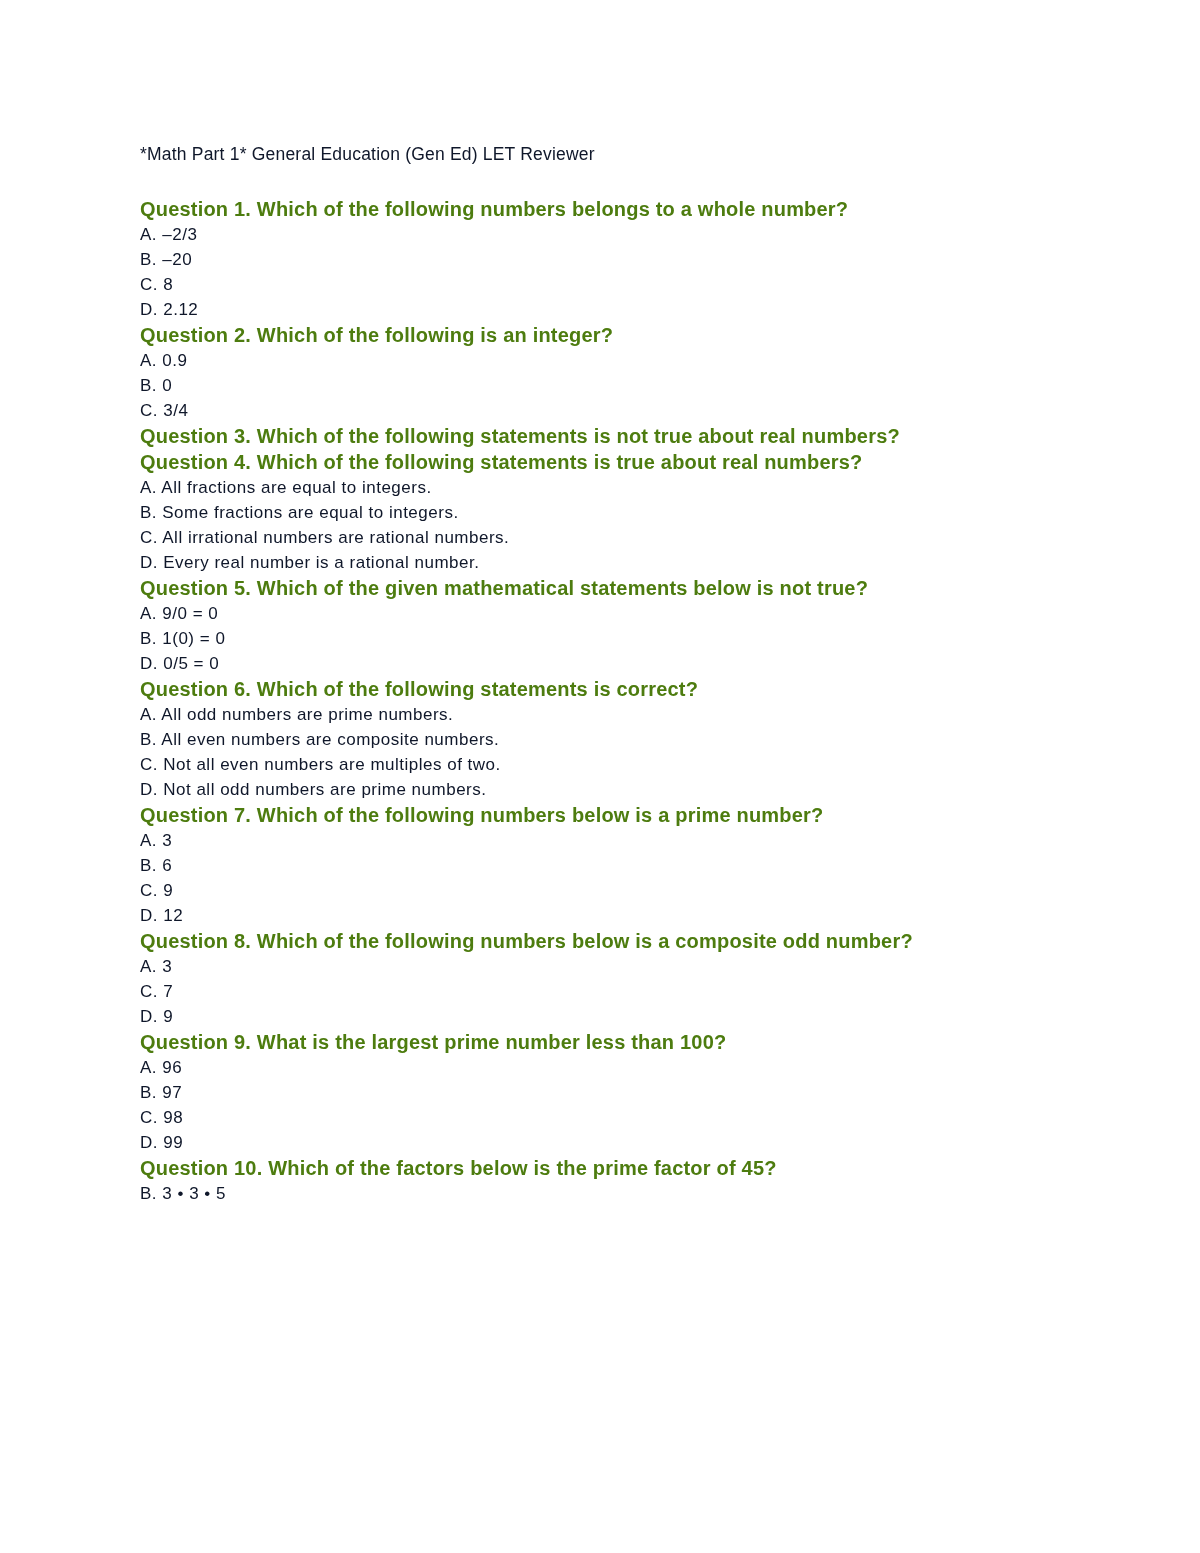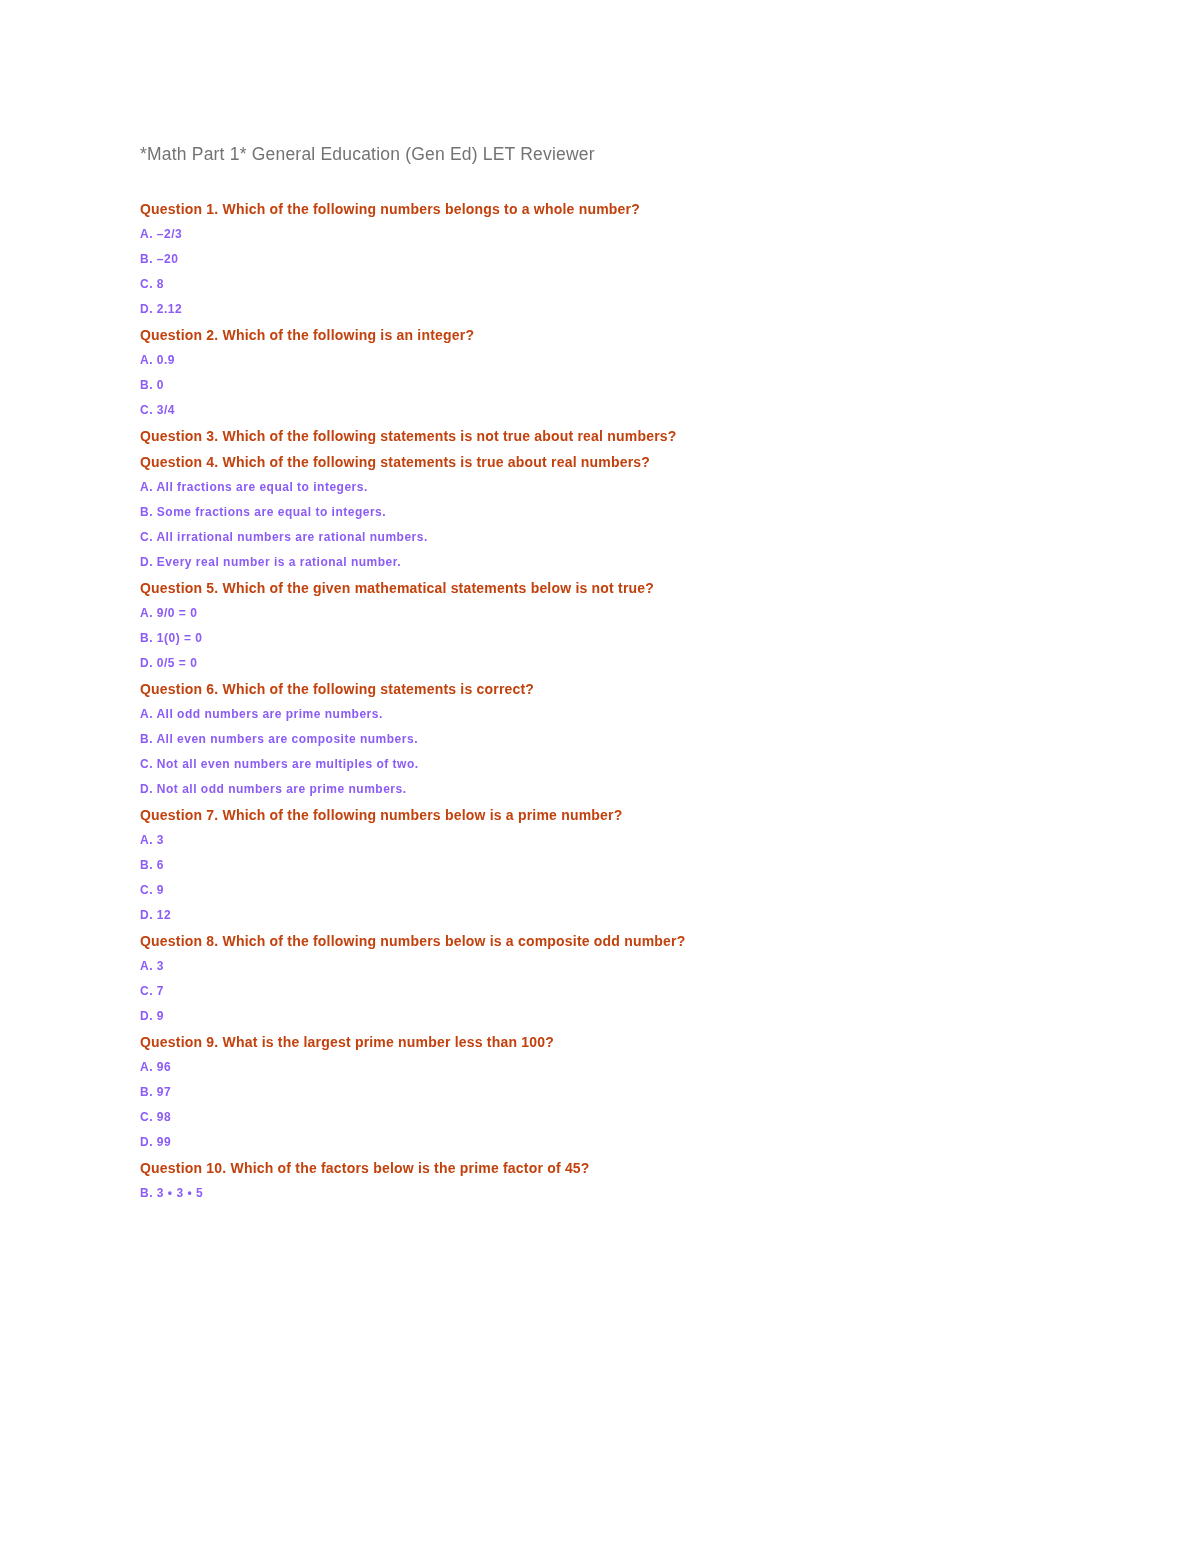--- a/index.html
+++ b/index.html
@@ -13,36 +13,36 @@
   .page {
     width: 1200px;
     height: 1553px;
     background: #ffffff;
     padding: 143px 90px 0 140px;
   }
   .doc-title {
     font-size: 17.5px;
     line-height: 22px;
     font-weight: 400;
-    color: #737373;
+    color: #0f172a;
     letter-spacing: 0.2px;
     margin-bottom: 31px;
   }
   .question-heading {
-    font-size: 14px;
+    font-size: 20px;
     line-height: 26px;
     font-weight: 700;
-    color: #c2410c;
+    color: #4d7c0f;
     letter-spacing: 0.2px;
   }
   .option {
-    font-size: 12px;
+    font-size: 17px;
     line-height: 25px;
-    font-weight: 700;
-    color: #8b5cf6;
+    font-weight: 400;
+    color: #0f172a;
     letter-spacing: 0.5px;
   }
 </style>
 </head>
 <body>
 
 <div class="page">
   <p class="doc-title">*Math Part 1* General Education (Gen Ed) LET Reviewer</p>
 
   <section>

